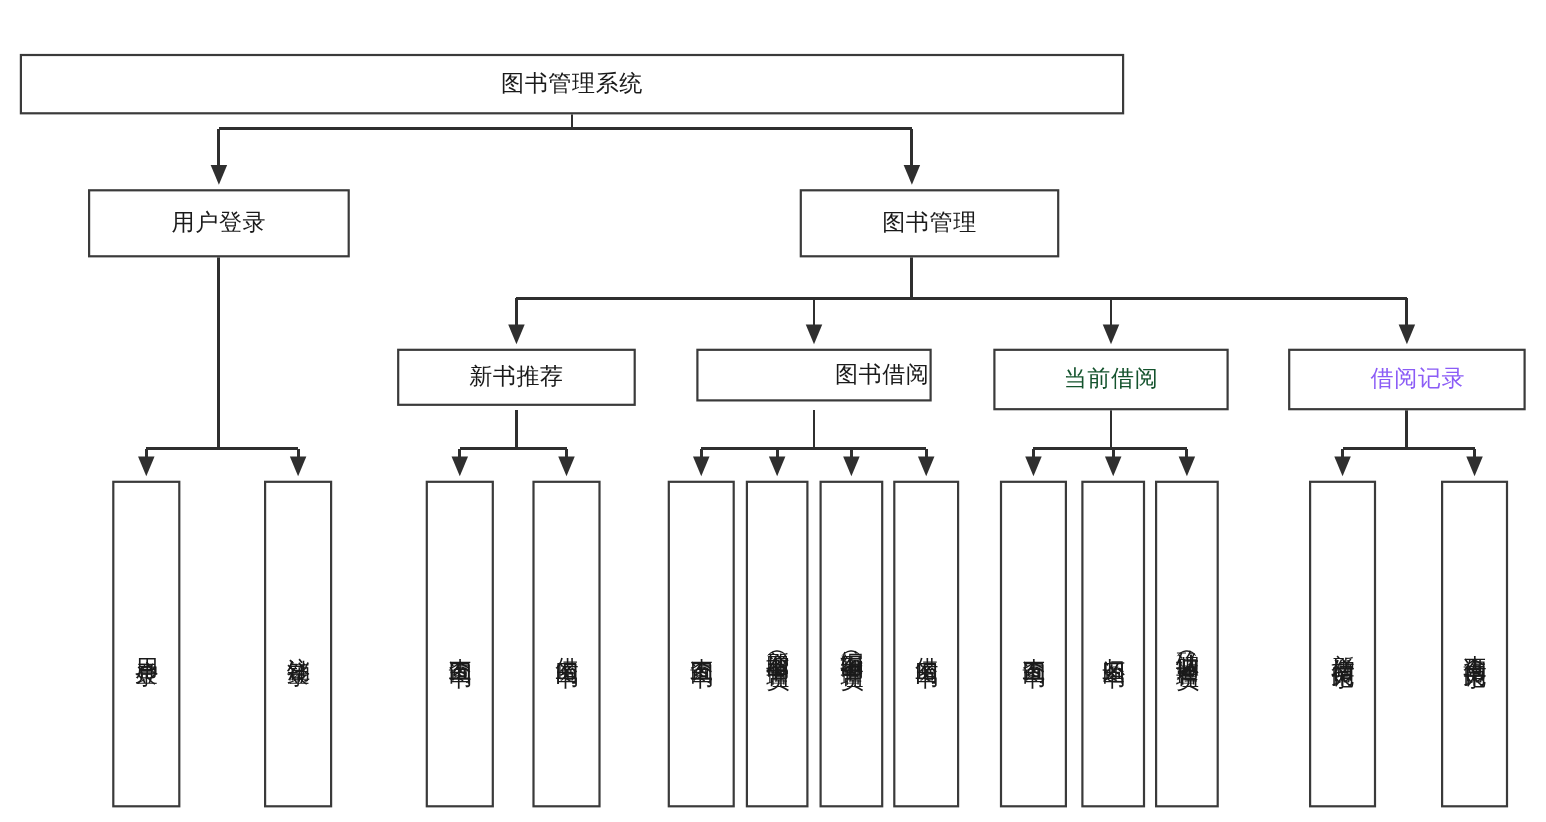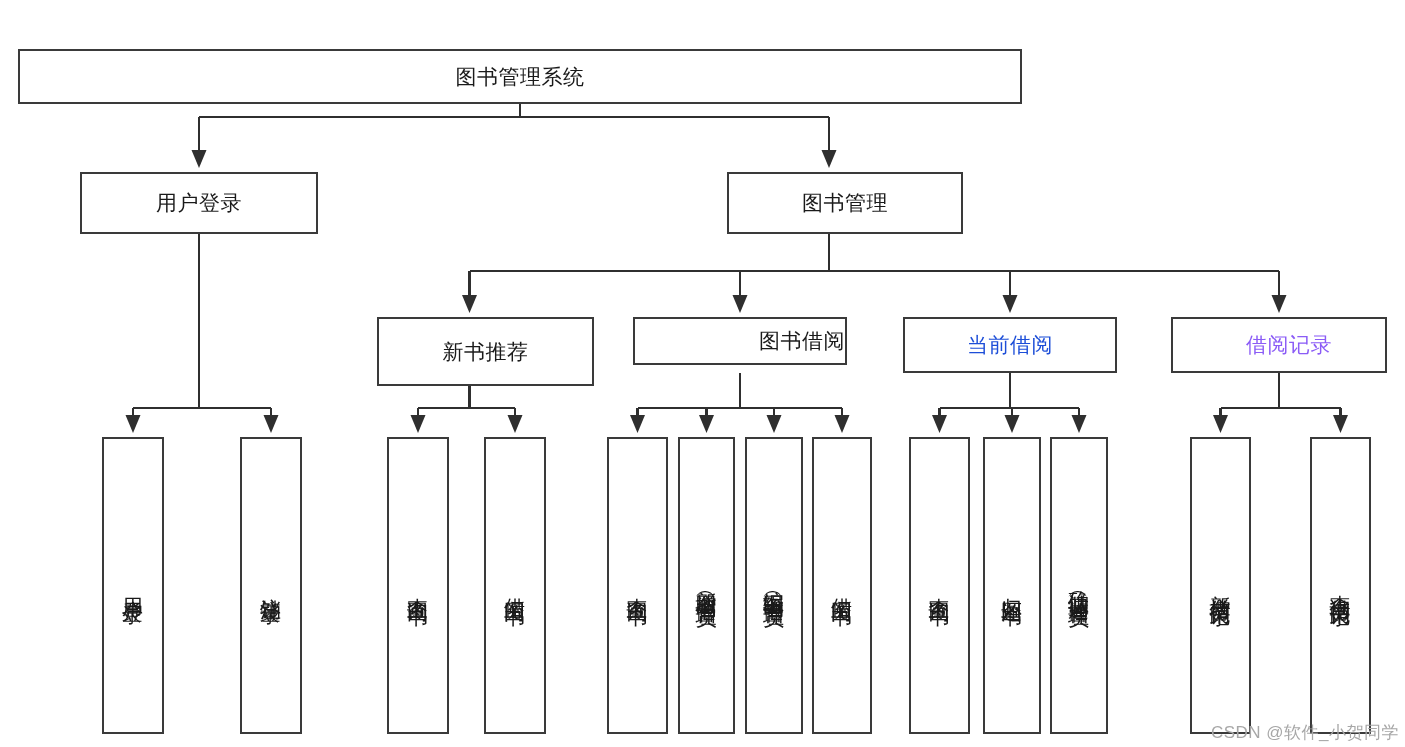--- a/index.html
+++ b/index.html
@@ -128,28 +128,28 @@
   <div id="node-layer">
       <div class="node horizontal root" style="left: 18px; top: 13px; width: 1004px; height: 55px; border-color: rgb(58, 58, 58); background: rgb(255, 255, 255); margin-top: 36px;">
         <span class="label" style="color: rgb(26, 26, 26);">图书管理系统</span>
       </div>
       <div class="node horizontal" style="left: 80px; top: 172px; width: 238px; height: 62px; border-color: rgb(58, 58, 58); background: rgb(255, 255, 255);">
         <span class="label" style="color: rgb(26, 26, 26);">用户登录</span>
       </div>
       <div class="node horizontal" style="left: 711px; top: 172px; width: 236px; height: 62px; border-color: rgb(58, 58, 58); background: rgb(255, 255, 255); margin-left: 16px;">
         <span class="label" style="color: rgb(26, 26, 26);">图书管理</span>
       </div>
-      <div class="node horizontal" style="left: 361px; top: 317px; width: 217px; height: 69px; border-color: rgb(58, 58, 58); background: rgb(255, 255, 255); margin-left: 16px;">
+      <div class="node horizontal" style="left: 361px; top: 317px; width: 217px; height: 52px; border-color: rgb(58, 58, 58); background: rgb(255, 255, 255);">
         <span class="label" style="color: rgb(26, 26, 26);">新书推荐</span>
       </div>
       <div class="node horizontal" style="left: 633px; top: 317px; width: 214px; height: 48px; border-color: rgb(58, 58, 58); background: rgb(255, 255, 255); justify-content: flex-end;">
         <span class="label" style="color: rgb(26, 26, 26);">图书借阅</span>
       </div>
       <div class="node horizontal" style="left: 903px; top: 317px; width: 214px; height: 56px; border-color: rgb(58, 58, 58); background: rgb(255, 255, 255);">
-        <span class="label" style="color: #1d4ed8;">当前借阅</span>
+        <span class="label" style="color: #14532d;">当前借阅</span>
       </div>
       <div class="node horizontal" style="left: 1171px; top: 317px; width: 216px; height: 56px; border-color: rgb(58, 58, 58); background: rgb(255, 255, 255);">
         <span class="label" style="color: #8b5cf6; margin-left: 20px;">借阅记录</span>
       </div>
       <div class="node vertical" style="left: 102px; top: 437px; width: 62px; height: 297px; border-color: rgb(58, 58, 58); background: rgb(255, 255, 255);">
         <span class="label" style="color: rgb(26, 26, 26);">用户登录</span>
       </div>
       <div class="node vertical" style="left: 240px; top: 437px; width: 62px; height: 297px; border-color: rgb(58, 58, 58); background: rgb(255, 255, 255);">
         <span class="label" style="color: rgb(26, 26, 26);">注销登录</span>
       </div>
@@ -180,14 +180,13 @@
       <div class="node vertical" style="left: 1050px; top: 437px; width: 58px; height: 297px; border-color: rgb(58, 58, 58); background: rgb(255, 255, 255);">
         <span class="label" style="color: rgb(26, 26, 26);">确认归还（管理员）</span>
       </div>
       <div class="node vertical" style="left: 1190px; top: 437px; width: 61px; height: 297px; border-color: rgb(58, 58, 58); background: rgb(255, 255, 255);">
         <span class="label" style="color: rgb(26, 26, 26);">新增借阅记录</span>
       </div>
       <div class="node vertical" style="left: 1310px; top: 437px; width: 61px; height: 297px; border-color: rgb(58, 58, 58); background: rgb(255, 255, 255);">
         <span class="label" style="color: rgb(26, 26, 26);">查询借阅记录</span>
       </div>
     </div>
-  <div id="watermark">CSDN @软件_小贺同学</div>
 </div>
 
 </body></html>

